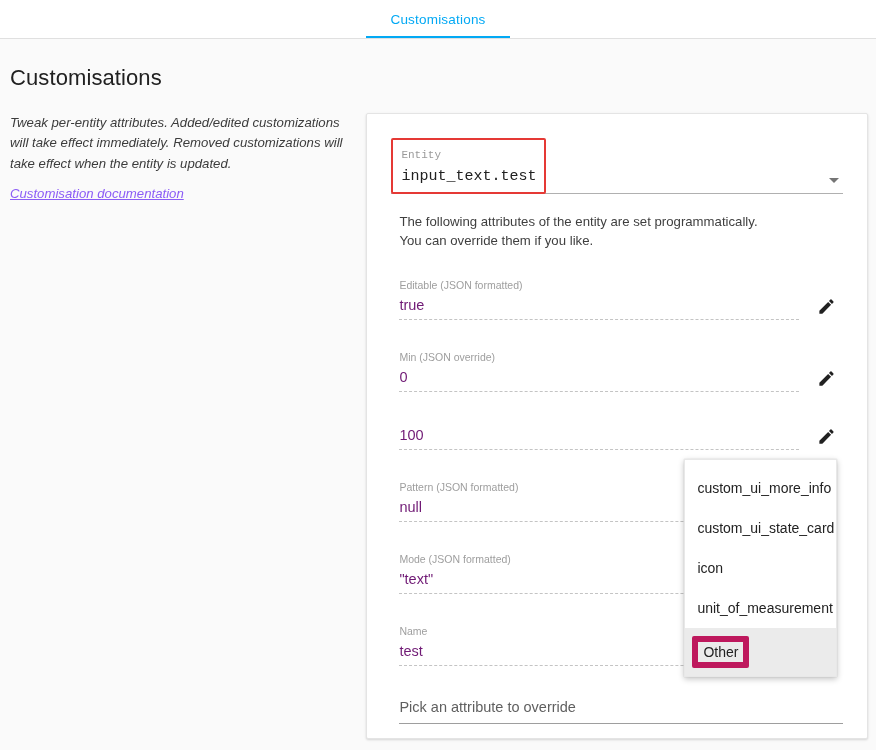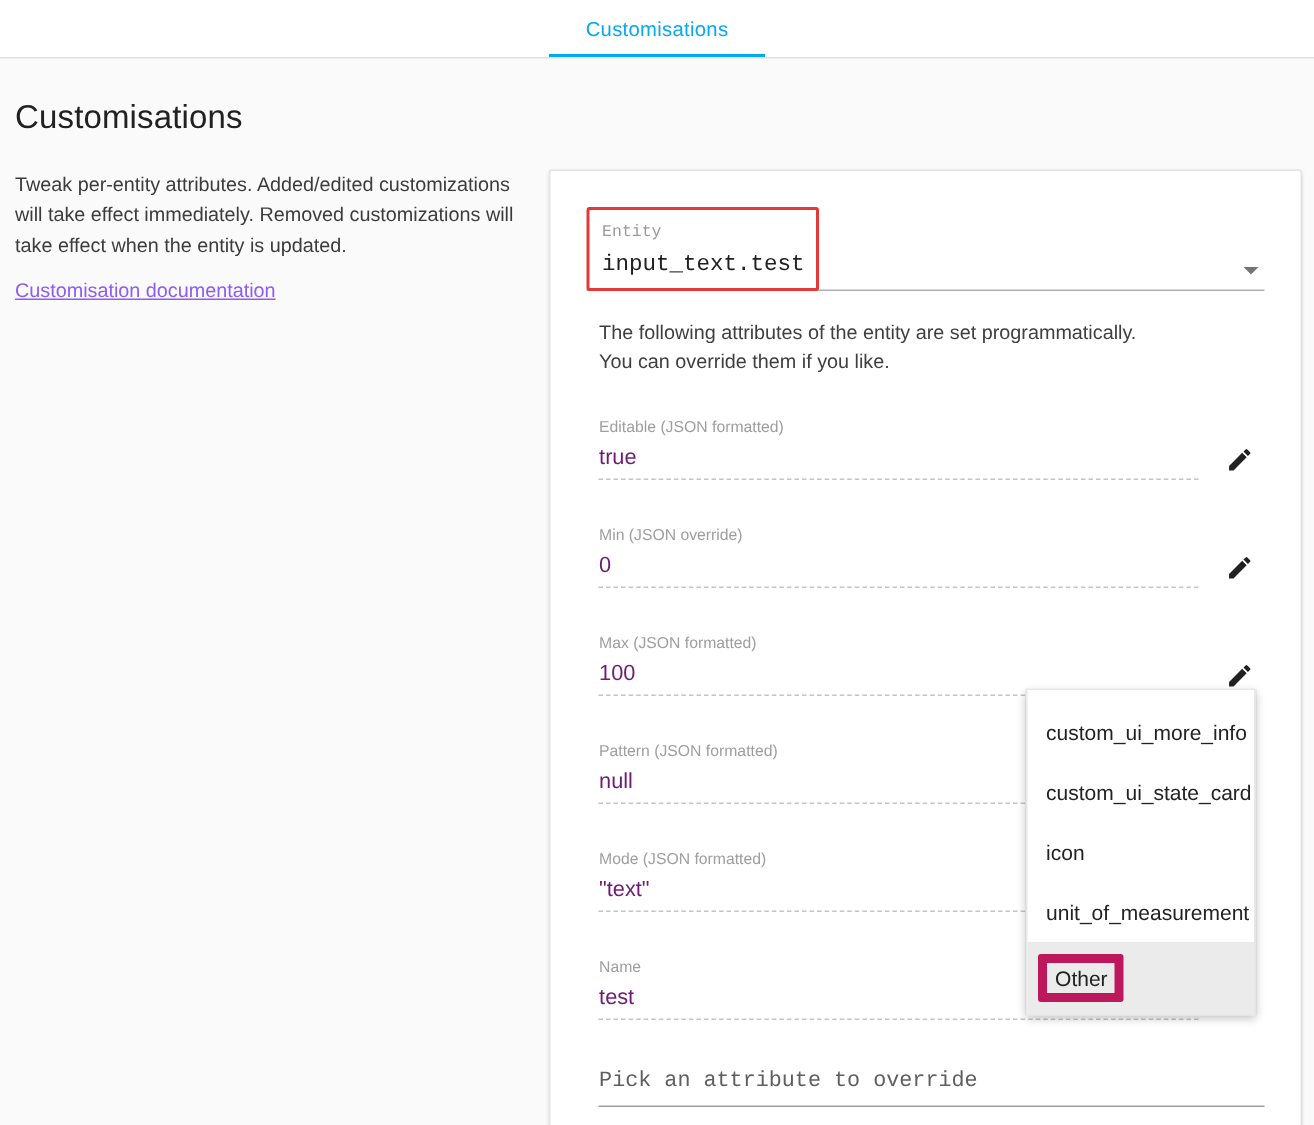--- a/index.html
+++ b/index.html
@@ -61,20 +61,21 @@
     align-items: flex-start;
     margin-top: 22px;
   }
   .left-col {
     width: 360px;
     padding-right: 18px;
     padding-left: 2px;
     font-size: 13.2px;
     line-height: 1.55;
     color: #3c3c3c;
+    font-style: italic;
   }
   .left-col p { margin: 0; }
   .doc-link {
     display: inline-block;
     margin-top: 10px;
     color: #8b5cf6;
     font-size: 13.2px;
     text-decoration: underline;
     cursor: pointer;
   }
@@ -191,21 +192,20 @@
   }
   .pick-field {
     position: relative;
     padding-bottom: 3px;
     border-bottom: 1px solid #9e9e9e;
   }
   .pick-placeholder {
     font-size: 14.5px;
     color: #5f5f5f;
     line-height: 26px;
-    font-family: Liberation Mono, monospace;
   }
 
   
   .dropdown {
     position: absolute;
     left: 317px;
     top: 345px;
     width: 153px;
     background: #ffffff;
     box-shadow: 0 2px 6px rgba(0,0,0,0.24), 0 0 1px rgba(0,0,0,0.18);
@@ -293,21 +293,20 @@
             </div>
             <div class="pencil">
               <svg width="19" height="19" viewBox="0 0 24 24">
                   <path fill="#212121" d="M3 17.25V21h3.75L17.81 9.94l-3.75-3.75L3 17.25zM20.71 7.04a.996.996 0 0 0 0-1.41l-2.34-2.34a.996.996 0 0 0-1.41 0l-1.83 1.83 3.75 3.75 1.83-1.83z"></path>
                 </svg>
             </div>
           </div>
 
           <div class="attr-row">
             <div class="attr-field">
-              <div class="attr-label">Max (JSON formatted)</div>
               <div class="attr-value">100</div>
             </div>
             <div class="pencil">
               <svg width="19" height="19" viewBox="0 0 24 24">
                   <path fill="#212121" d="M3 17.25V21h3.75L17.81 9.94l-3.75-3.75L3 17.25zM20.71 7.04a.996.996 0 0 0 0-1.41l-2.34-2.34a.996.996 0 0 0-1.41 0l-1.83 1.83 3.75 3.75 1.83-1.83z"></path>
                 </svg>
             </div>
           </div>
 
           <div class="attr-row">

